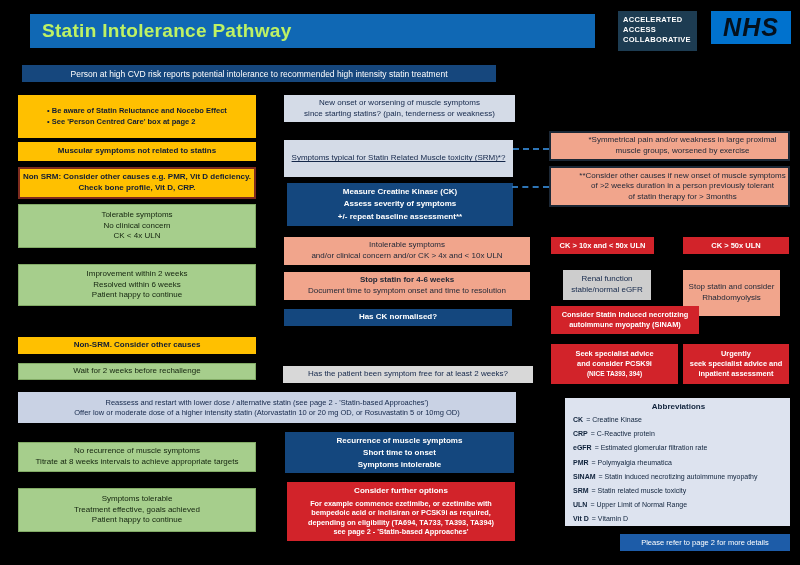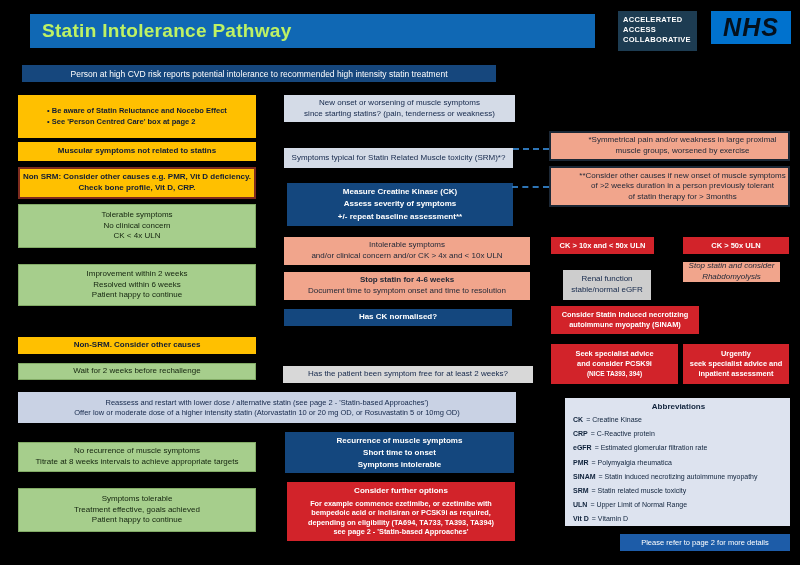--- a/index.html
+++ b/index.html
@@ -83,21 +83,21 @@
   <div class="box green multi" style="left:18px;top:442px;width:238px;height:30px;">No recurrence of muscle symptoms
 Titrate at 8 weeks intervals to achieve appropriate targets</div>
 
   <div class="box green multi" style="left:18px;top:488px;width:238px;height:44px;">Symptoms tolerable
 Treatment effective, goals achieved
 Patient happy to continue</div>
 
   <div class="box bluegray multi" style="left:284px;top:95px;width:231px;height:27px;">New onset or worsening of muscle symptoms
 since starting statins? (pain, tenderness or weakness)</div>
 
-  <div class="box bluegray" style="left:284px;top:148px;width:229px;height:20px;">Symptoms typical for Statin Related Muscle toxicity (SRM)*?</div>
+  <div class="box bluegray" style="left:284px;top:140px;width:229px;height:37px;text-decoration:underline;">Symptoms typical for Statin Related Muscle toxicity (SRM)*?</div>
 
   <div class="box navy multi" style="left:287px;top:183px;width:226px;height:43px;line-height:1.55;">Measure Creatine Kinase (CK)
 Assess severity of symptoms
 +/- repeat baseline assessment**</div>
 
   <div class="box salmon multi" style="left:284px;top:237px;width:246px;height:28px;">Intolerable symptoms
 and/or clinical concern and/or CK &gt; 4x and &lt; 10x ULN</div>
 
   <div class="box salmon" style="left:284px;top:272px;width:246px;height:28px;">
     <div class="bold">Stop statin for 4-6 weeks</div>
@@ -131,21 +131,21 @@
 of &gt;2 weeks duration in a person previously tolerant
 of statin therapy for &gt; 3months</div>
 
   <div class="box red" style="left:551px;top:237px;width:103px;height:17px;font-size:7.5px;">CK &gt; 10x and &lt; 50x ULN</div>
 
   <div class="box red" style="left:683px;top:237px;width:106px;height:17px;font-size:7.5px;">CK &gt; 50x ULN</div>
 
   <div class="box multi" style="left:563px;top:270px;width:88px;height:30px;background:#CDCDCD;color:#14274a;text-align:center;">Renal function
 stable/normal eGFR</div>
 
-  <div class="box salmon multi" style="left:683px;top:262px;width:97px;height:20px;font-style:italic;">Stop statin and consider
+  <div class="box salmon multi" style="left:683px;top:270px;width:97px;height:46px;">Stop statin and consider
 Rhabdomyolysis</div>
 
   <div class="box red multi" style="left:551px;top:306px;width:148px;height:28px;font-size:7.4px;">Consider Statin Induced necrotizing
 autoimmune myopathy (SINAM)</div>
 
   <div class="box red" style="left:551px;top:344px;width:127px;height:40px;font-size:7.4px;">
     <div class="multi">Seek specialist advice
 and consider PCSK9i</div>
     <div class="small-note">(NICE TA393, 394)</div>
   </div>

